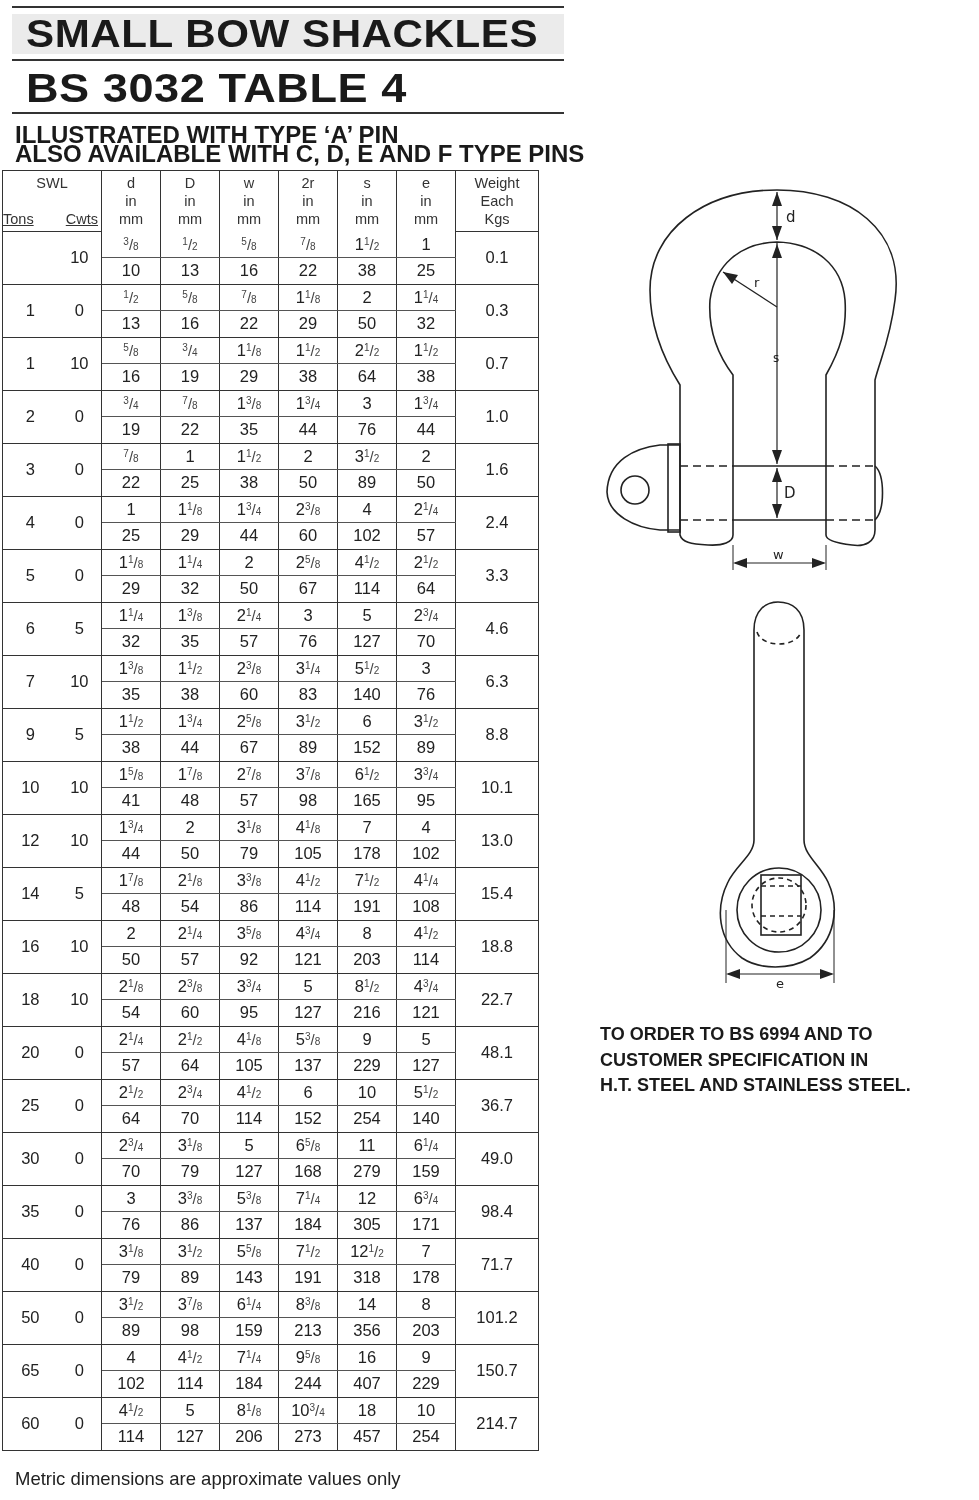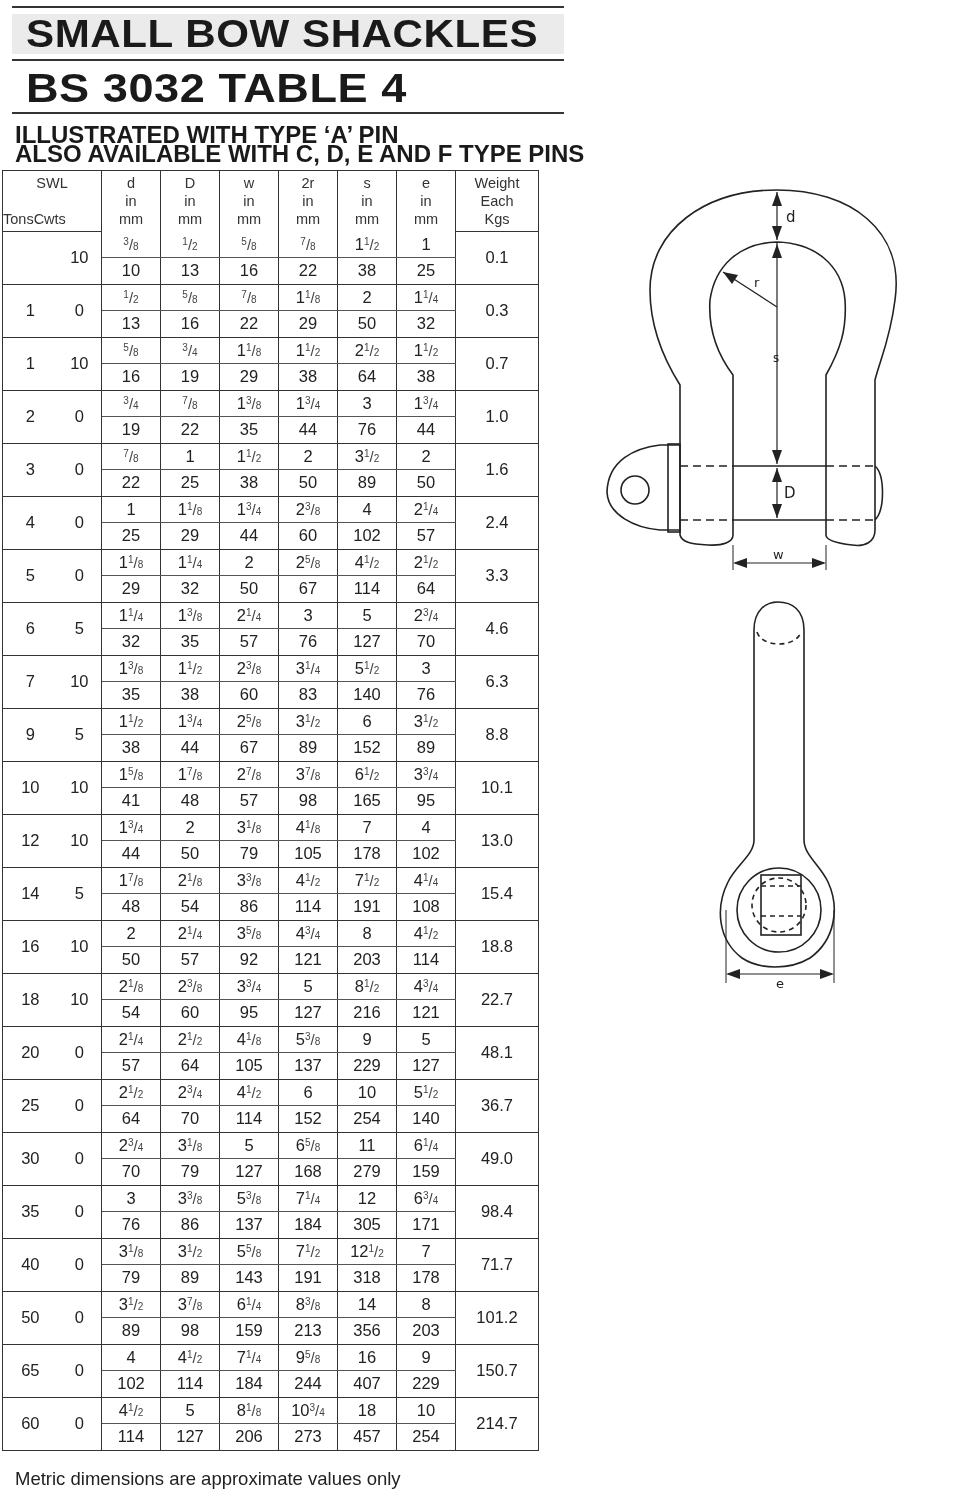--- a/index.html
+++ b/index.html
@@ -12,21 +12,21 @@
   .title1 { top: 12px; font-size: 39px; transform: scaleX(1.08); transform-origin: left; }
   .title2 { top: 65px; font-size: 41px; transform: scaleX(1.1); transform-origin: left; }
   .subhead { position: absolute; left: 15px; font-size: 24px; font-weight: bold; white-space: nowrap; }
   table.spec { position: absolute; left: 2px; top: 170px; border-collapse: collapse;
                font-size: 16.5px; color: #222; }
   table.spec td { border-left: 1px solid #333; border-right: 1px solid #333; padding: 0;
                   text-align: center; vertical-align: middle; }
   table.spec { border: 1.5px solid #333; }
   .hdr td { height: 60px; font-size: 14.5px; line-height: 18px; vertical-align: top; padding-top: 2px; color: #333; }
   .swl-top { display: block; text-align: center; }
-  .swl-bot { display: flex; padding: 0 3px 0 0; margin-top: 18px; }
+  .swl-bot { display: flex; justify-content: space-between; padding: 0 3px 0 0; margin-top: 18px; text-decoration: underline; }
   td.sep-top { border-top: 1.5px solid #333; }
   td.mid { border-bottom: 1.5px solid #555; }
   .frac-row td.dim { height: 25px; font-size: 15px; color: #444; }
   .mm-row td.dim { height: 26px; }
   .sup { font-size: 10px; vertical-align: 5px; }
   .sub { font-size: 10px; }
   .slash { font-size: 15px; }
   td.tons { width: 48px; text-align: left; padding-left: 12px; border-right: none !important; }
   td.cwts { width: 38px; text-align: right; padding-right: 12px; border-left: none !important; }
   td.dim { width: 58px; }
@@ -530,20 +530,23 @@
         <td class="dim">273</td>
         <td class="dim">457</td>
         <td class="dim">254</td>
       </tr>
     </tbody>
 </table>
 
 <div class="note">Metric dimensions are approximate values only</div>
 
 <div class="side-note">
+  <div>TO ORDER TO BS 6994 AND TO</div>
+  <div>CUSTOMER SPECIFICATION IN</div>
+  <div>H.T. STEEL AND STAINLESS STEEL.</div>
 </div>
 
 <svg class="diagram" style="left:590px;top:170px;" width="310" height="420" viewBox="0 0 310 420">
   <g fill="none" stroke="#222" stroke-width="1.6">
 
     <path d="M 90 310 L 90 215 C 68 180 60 150 60 120 C 60 60 115 20 187 20 C 260 20 315 60 305 130 C 300 170 290 190 285 210 L 285 360 C 285 372 275 377 262 375 C 245 373 236 370 236 365 L 236 205 C 250 180 257 160 255 130 C 252 95 225 73 187 72 C 150 73 125 95 120 130 C 118 160 128 185 143 205 L 143 365 C 143 372 133 376 118 375 C 100 374 92 372 90 365 Z"></path>
 
     <path d="M 90 275 L 70 275 C 45 278 18 290 17 322 C 18 345 45 358 70 360 L 90 360"></path>
     <rect x="78" y="274" width="12" height="88"></rect>
     <circle cx="45" cy="320" r="14"></circle>

